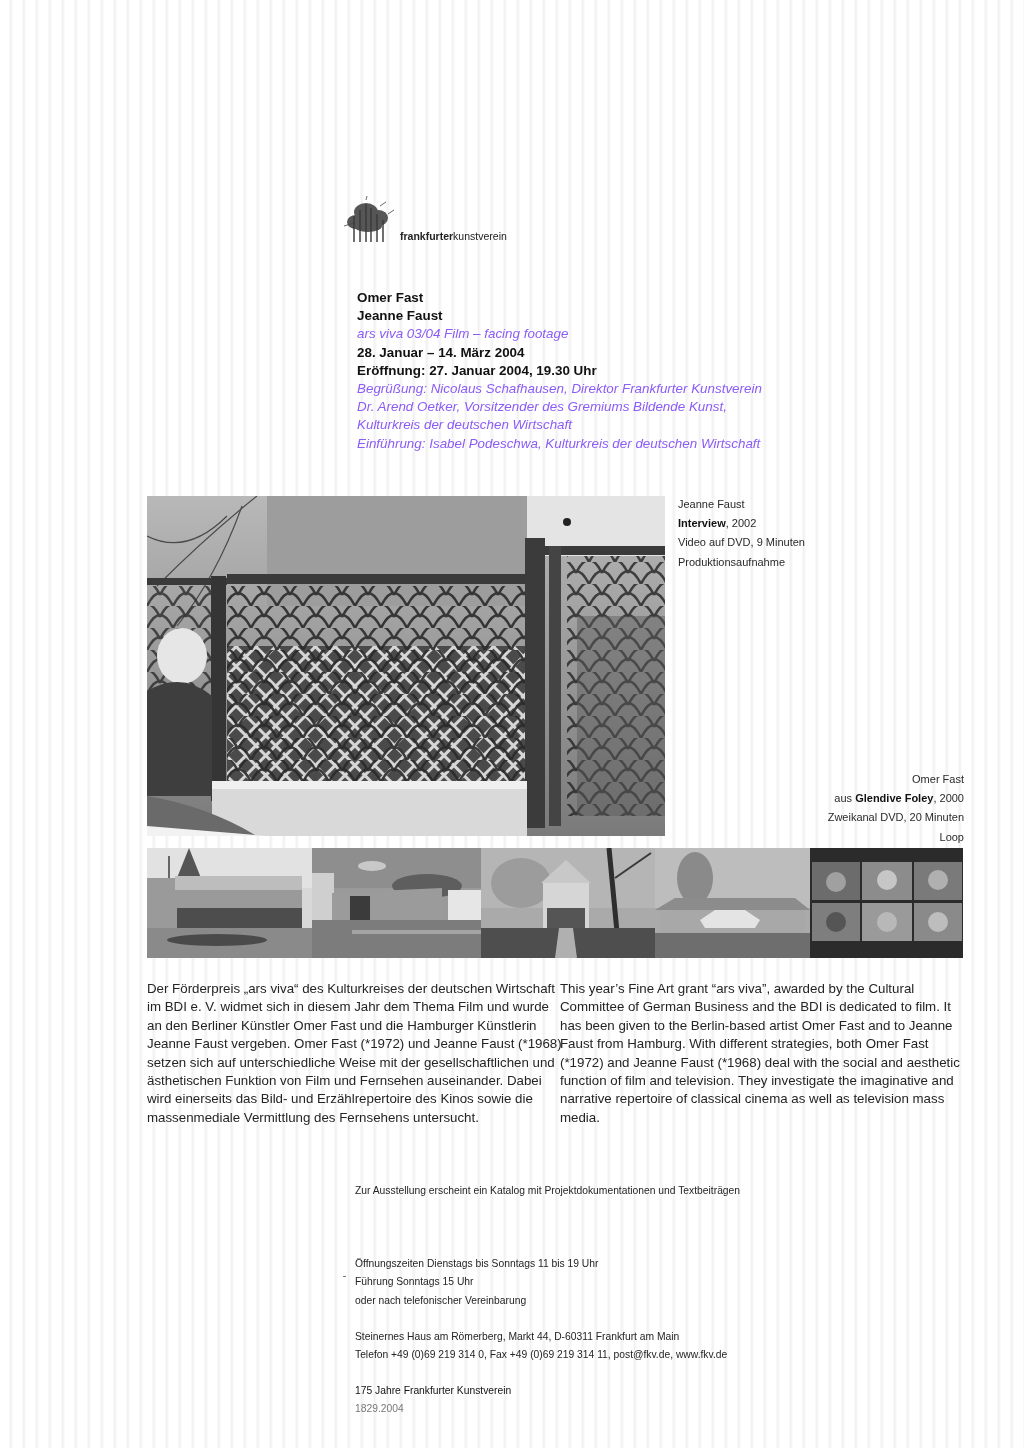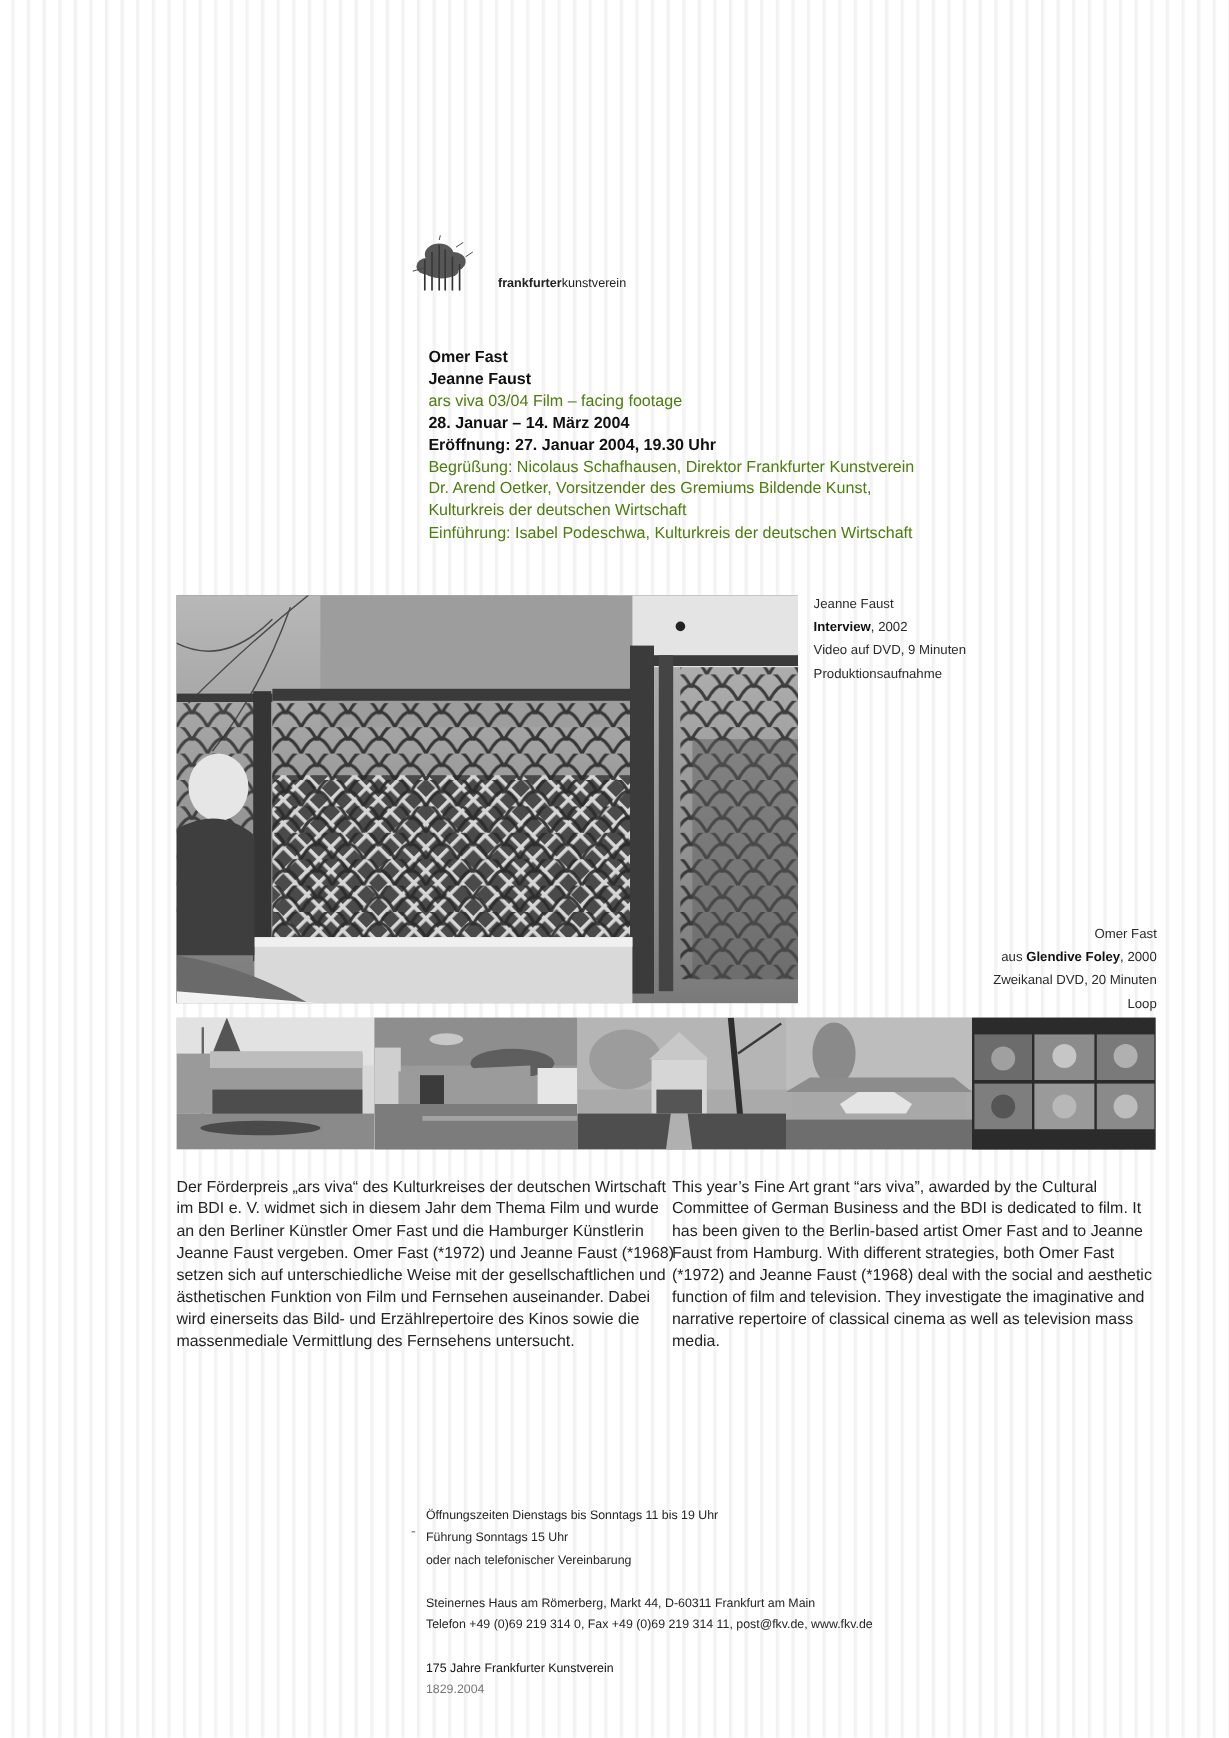--- a/index.html
+++ b/index.html
@@ -6,26 +6,26 @@
   body{
     width:1024px;height:1448px;position:relative;overflow:hidden;
     font-family:"Liberation Sans", sans-serif;color:#1e1e1e;
     background:#fff;
     background-image:repeating-linear-gradient(90deg, #ffffff 0px, #ffffff 9px, #f1f1f1 10px, #f6f6f6 12px, #ffffff 13px);
   }
   .abs{position:absolute;}
   
   .logo{left:340px;top:196px;display:flex;align-items:flex-end;}
   .logo svg{display:block;}
-  .logo-text{font-size:10.5px;margin-left:17px;margin-bottom:2px;letter-spacing:0;color:#222;}
+  .logo-text{font-size:10.5px;margin-left:2px;margin-bottom:2px;letter-spacing:0;color:#222;}
   .logo-text b{font-weight:bold;}
   
   .header{left:357px;top:289px;width:480px;font-size:13.4px;line-height:18.2px;}
   .header .b{font-weight:bold;color:#111;}
-  .header .n{color:#4d7c0f;}
+  .header .n{color:#8b5cf6;font-style:italic;}
   .header div{white-space:nowrap;}
   
   .photo-main{left:147px;top:496px;width:518px;height:340px;background:#8a8a8a;overflow:hidden;}
   
   .cap1{left:678px;top:495px;font-size:11px;line-height:19.2px;color:#2a2a2a;}
   .cap2{right:60px;top:770px;font-size:11px;line-height:19.2px;color:#2a2a2a;text-align:right;}
   .cap1 b,.cap2 b{color:#111;}
   
   .strip{left:147px;top:848px;width:816px;height:110px;display:flex;}
   .strip > div{height:100%;overflow:hidden;position:relative;}
@@ -209,20 +209,21 @@
         <circle cx="77" cy="74" r="10" fill="#b8b8b8"></circle>
         <circle cx="128" cy="74" r="10" fill="#bdbdbd"></circle>
     </svg>
   </div>
 </div>
 
 <div class="abs col col-de">Der Förderpreis „ars viva“ des Kulturkreises der deutschen Wirtschaft im BDI e. V. widmet sich in diesem Jahr dem Thema Film und wurde an den Berliner Künstler Omer Fast und die Hamburger Künstlerin Jeanne Faust vergeben. Omer Fast (*1972) und Jeanne Faust (*1968) setzen sich auf unterschiedliche Weise mit der gesellschaftlichen und ästhetischen Funktion von Film und Fernsehen auseinander. Dabei wird einerseits das Bild- und Erzählrepertoire des Kinos sowie die massenmediale Vermittlung des Fernsehens untersucht.</div>
 <div class="abs col col-en">This year’s Fine Art grant “ars viva”, awarded by the Cultural Committee of German Business and the BDI is dedicated to film. It has been given to the Berlin-based artist Omer Fast and to Jeanne Faust from Hamburg. With different strategies, both Omer Fast (*1972) and Jeanne Faust (*1968) deal with the social and aesthetic function of film and television. They investigate the imaginative and narrative repertoire of classical cinema as well as television mass media.</div>
 
 <div class="abs foot f1">
+  <div>Zur Ausstellung erscheint ein Katalog mit Projektdokumentationen und Textbeiträgen</div>
 </div>
 <div class="abs dot"></div>
 <div class="abs foot f2">
   <div>Öffnungszeiten Dienstags bis Sonntags 11 bis 19 Uhr</div>
   <div>Führung Sonntags 15 Uhr</div>
   <div>oder nach telefonischer Vereinbarung</div>
 </div>
 <div class="abs foot f3">
   <div>Steinernes Haus am Römerberg, Markt 44, D-60311 Frankfurt am Main</div>
   <div>Telefon +49 (0)69 219 314 0, Fax +49 (0)69 219 314 11, post@fkv.de, www.fkv.de</div>

